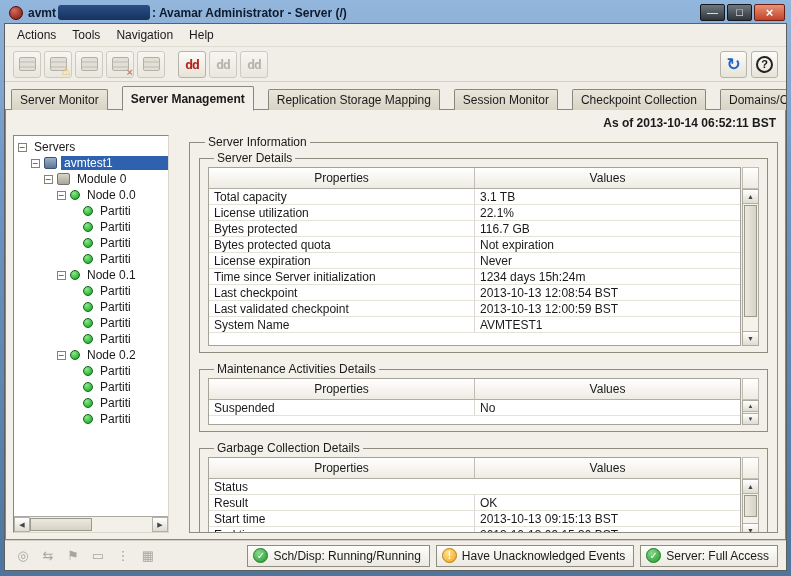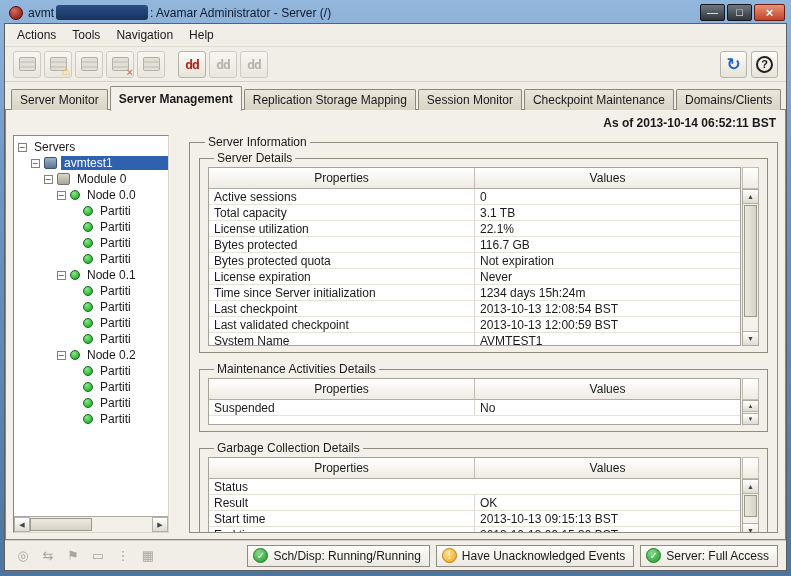--- a/index.html
+++ b/index.html
@@ -6,21 +6,21 @@
   html, body { width: 791px; height: 576px; overflow: hidden; }
   body { font-family: "Liberation Sans", "DejaVu Sans", sans-serif; font-size: 12px; color: #1a1a1a; background: #333; }
 
   .window { width: 791px; height: 576px; display: flex; flex-direction: column;
     background: linear-gradient(180deg, #93b6dc 0%, #6e97c6 30%, #4d769e 100%); padding: 0 4px 5px; }
 
   
   .titlebar { height: 23px; flex: none; display: flex; align-items: center; gap: 5px; padding: 2px 2px 0 5px; }
   .app-icon { width: 14px; height: 14px; border-radius: 50%; flex: none;
     background: radial-gradient(circle at 35% 30%, #d86a5a, #7a1410); border: 1px solid #4d0c08; }
-  .title-text { display: flex; align-items: center; font-weight: normal; color: #0d1b2e; white-space: nowrap; flex: 1; overflow: hidden; }
+  .title-text { display: flex; align-items: center; font-weight: bold; color: #0d1b2e; white-space: nowrap; flex: 1; overflow: hidden; }
   .redact { display: inline-block; width: 92px; height: 15px; border-radius: 3px;
     background: linear-gradient(180deg, #2b4f86, #16325c); margin: 0 2px; }
   .win-controls { display: flex; gap: 2px; flex: none; }
   .win-btn { height: 17px; display: flex; align-items: center; justify-content: center; color: #fff;
     border-radius: 2px; border: 1px solid #12181f; font-size: 11px; line-height: 1; }
   .minimize-button, .maximize-button { width: 25px; background: linear-gradient(#70787f, #2f3539); }
   .close-button { width: 31px; background: linear-gradient(#e99275, #c14328); border-color: #6d1d0d; font-size: 13px; font-weight: bold; }
 
   .app-body { flex: 1; display: flex; flex-direction: column; background: #f0eee6; border: 1px solid #5f5f5f; overflow: hidden; }
 
@@ -43,21 +43,21 @@
   .tool-right { margin-left: auto; display: flex; gap: 4px; }
   .round-btn { width: 27px; height: 27px; display: flex; align-items: center; justify-content: center;
     border: 1px solid #b6b3a8; border-radius: 3px; background: linear-gradient(#fcfbf7, #e6e3d8); }
   .refresh-glyph { color: #1f63c4; font-size: 17px; font-weight: bold; line-height: 1; }
   .help-glyph { width: 17px; height: 17px; border: 2px solid #222; border-radius: 50%; display: flex; align-items: center;
     justify-content: center; font-weight: bold; font-size: 11px; color: #111; }
 
   
   .tabbar { flex: none; position: relative; display: flex; align-items: flex-end; padding: 4px 6px 0; }
   .tabbar::after { content: ""; position: absolute; left: 0; right: 0; bottom: 0; height: 1px; background: #8a877b; }
-  .tab { position: relative; z-index: 1; height: 21px; display: flex; align-items: center; padding: 0 8px; margin-right: 2px;
+  .tab { position: relative; z-index: 1; height: 21px; display: flex; align-items: center; padding: 0 8px; margin-right: 14px;
     border: 1px solid #8a877b; border-bottom: none; border-radius: 2px 2px 0 0;
     background: linear-gradient(#eae7da, #d7d4c6); white-space: nowrap; }
   .tab.active { z-index: 3; height: 25px; margin-bottom: -1px; background: #f2f0e8; border-bottom: 1px solid #f2f0e8; font-weight: bold; }
 
   
   .tabcontent { flex: 1; display: flex; flex-direction: column; border: 1px solid #8a877b; border-top: none;
     background: #f2f0e8; padding: 3px 7px 6px; overflow: hidden; }
   .asof { flex: none; text-align: right; font-weight: bold; padding: 3px 2px 5px; }
   .main { flex: 1; display: flex; overflow: hidden; }
 
@@ -199,21 +199,21 @@
           <span class="help-glyph">?</span>
         </div>
       </div>
     </div>
 
     <div class="tabbar">
         <div class="tab">Server Monitor</div>
         <div class="tab active">Server Management</div>
         <div class="tab">Replication Storage Mapping</div>
         <div class="tab">Session Monitor</div>
-        <div class="tab">Checkpoint Maintenance</div>
+        <div class="tab">Checkpoint Collection</div>
         <div class="tab">Domains/Clients</div>
       </div>
 
     <div class="tabcontent">
       <div class="asof">As of 2013-10-14 06:52:11 BST</div>
       <div class="main">
 
         <div class="tree-panel">
           <div class="tree">
               <div class="tree-row" style="padding-left: 4px;">
@@ -322,24 +322,20 @@
                 <fieldset class="section sec0">
                   <legend>Server Details</legend>
                   <div class="table-wrap">
                     <div class="ptable">
                       <div class="thead">
                         <div class="th">Properties</div>
                         <div class="th">Values</div>
                       </div>
                       <div class="tbody-viewport">
                         <div class="trow">
-                          <div class="td">Active sessions</div>
-                          <div class="td">0</div>
-                        </div>
-                        <div class="trow">
                           <div class="td">Total capacity</div>
                           <div class="td">3.1 TB</div>
                         </div>
                         <div class="trow">
                           <div class="td">License utilization</div>
                           <div class="td">22.1%</div>
                         </div>
                         <div class="trow">
                           <div class="td">Bytes protected</div>
                           <div class="td">116.7 GB</div>

